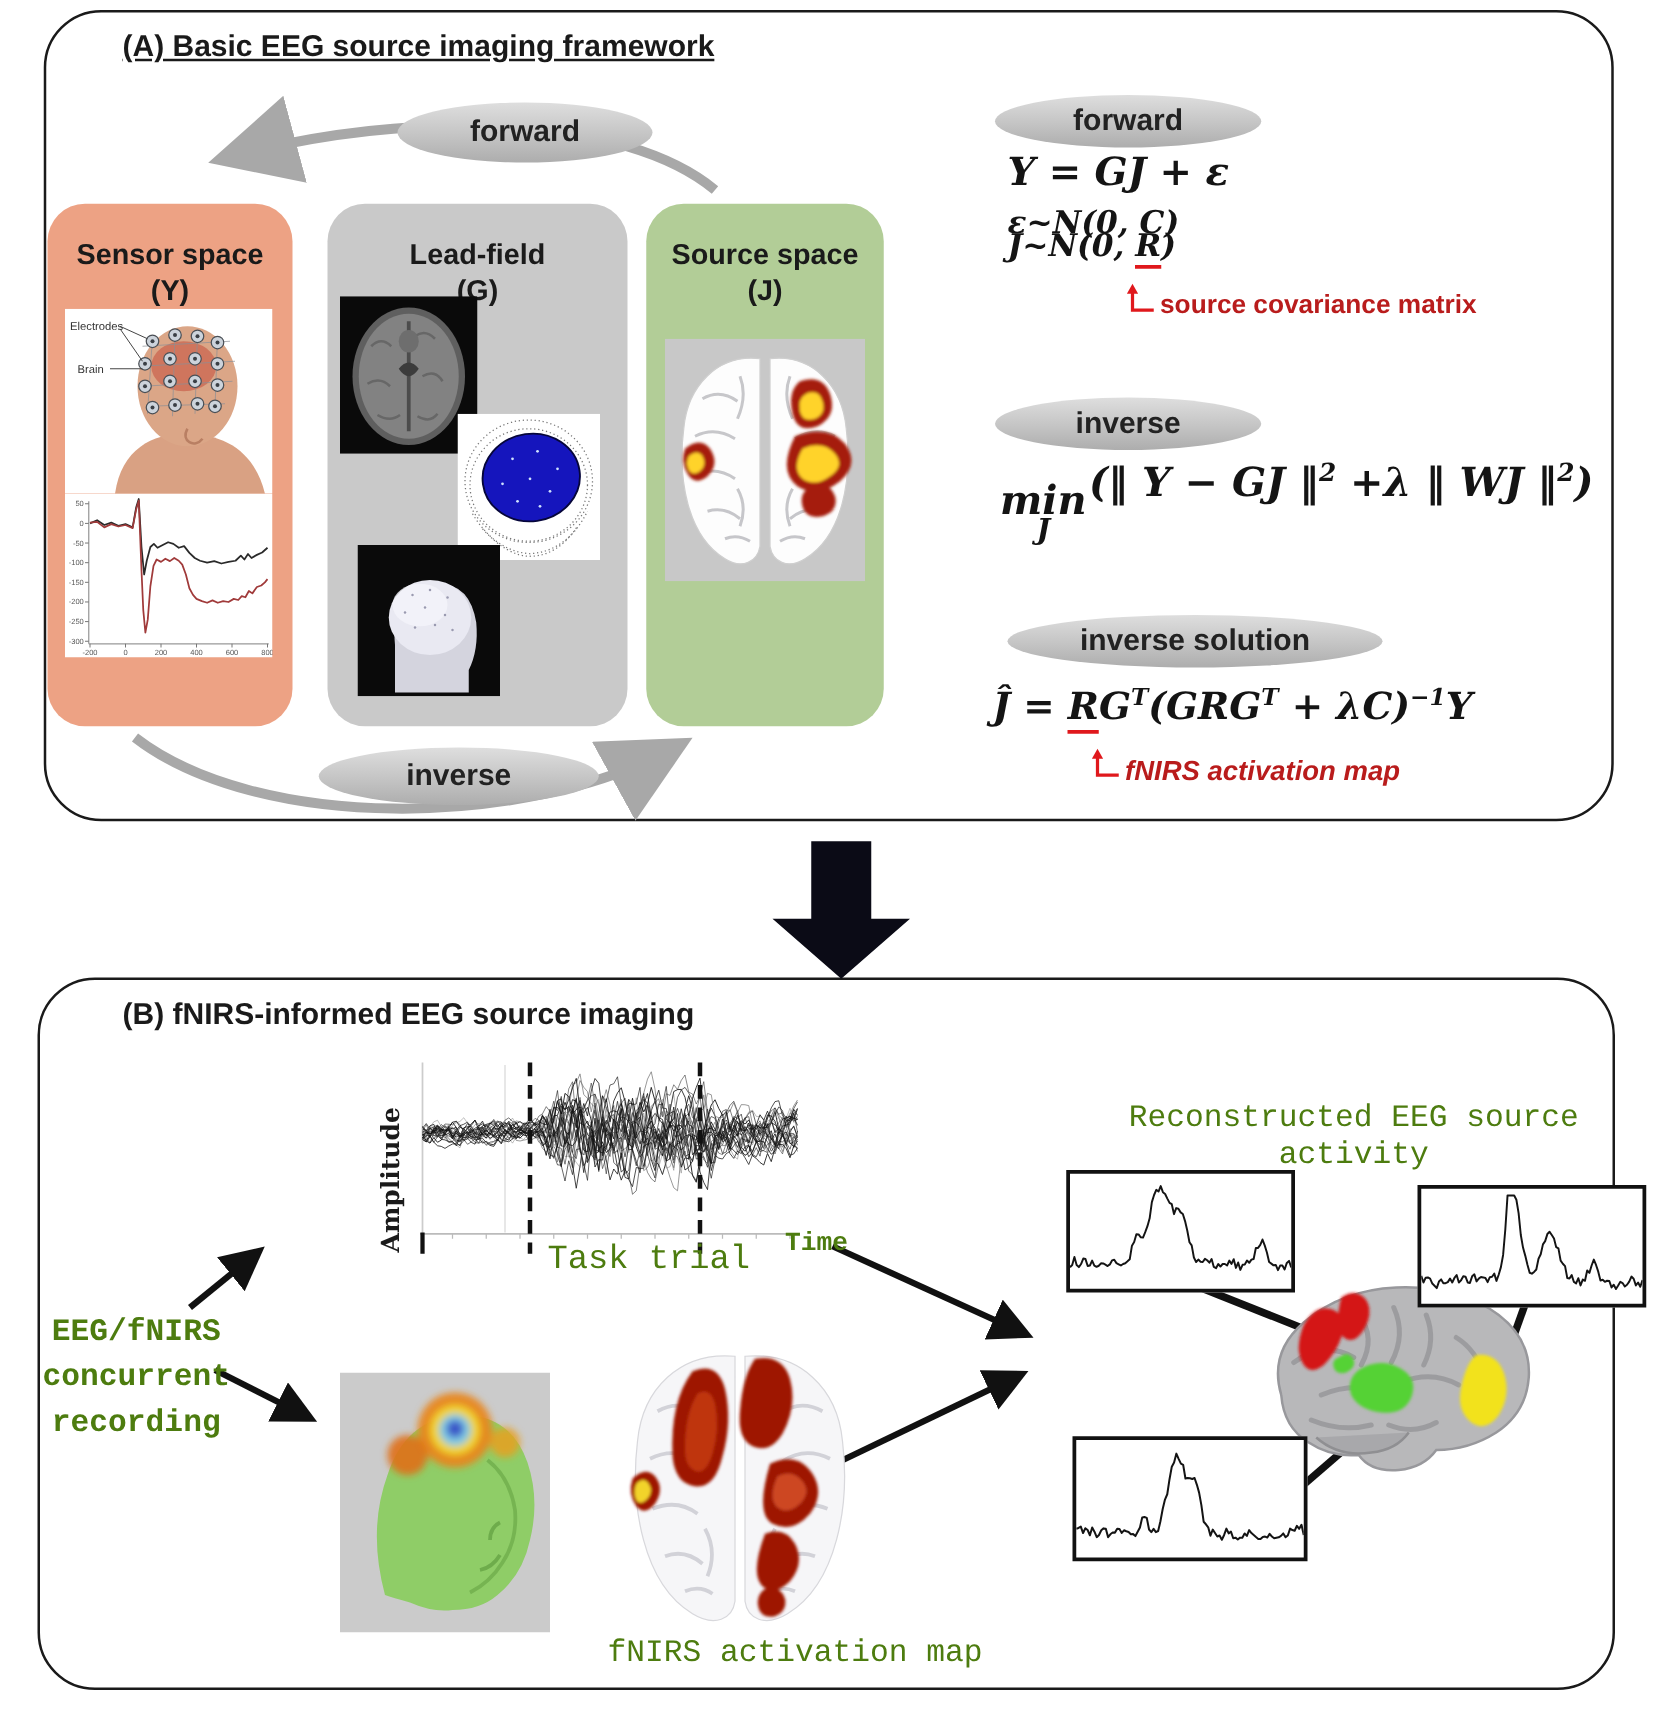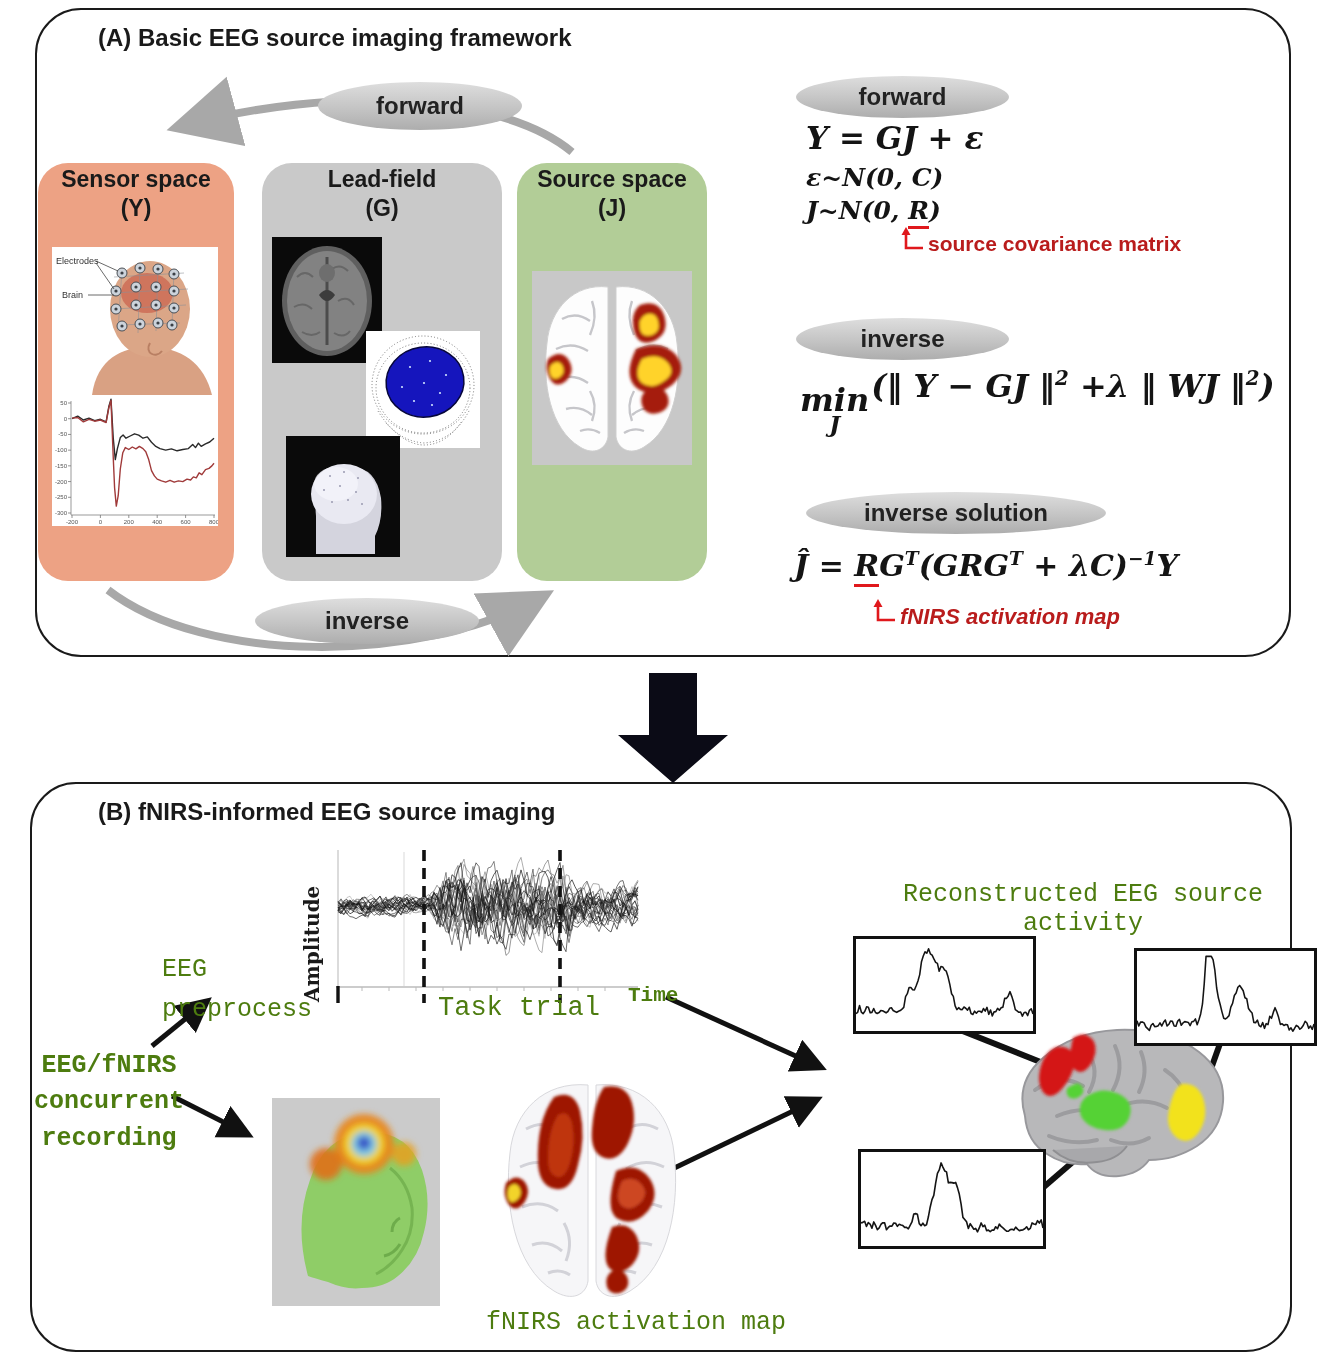--- a/index.html
+++ b/index.html
@@ -2,42 +2,42 @@
 <html><head>
 <meta charset="utf-8">
 <style>
   html,body{margin:0;padding:0;background:#fff;}
   .canvas{position:relative;width:1338px;height:1367px;background:#fff;overflow:hidden;
           font-family:"Liberation Sans",sans-serif;color:#1a1a1a;}
   .panel{position:absolute;border:2.5px solid #1a1a1a;border-radius:46px;background:#fff;}
   #panel-a{left:35px;top:8px;width:1252px;height:645px;}
   #panel-b{left:30px;top:782px;width:1258px;height:566px;}
   .panel-title{position:absolute;font-weight:bold;font-size:24px;z-index:6;}
-  #title-a{left:98px;top:24px;}
+  #title-a{left:98px;top:24px;text-decoration:underline;}
   #title-b{left:98px;top:798px;}
   .gellipse{position:absolute;border-radius:50%;z-index:5;display:flex;align-items:center;justify-content:center;
             background:linear-gradient(180deg,#dedede 0%,#c4c4c4 55%,#adadad 100%);
             font-weight:bold;font-size:24px;color:#222;}
   #ell-forward-mid{left:318px;top:82px;width:204px;height:48px;}
   #ell-inverse-mid{left:255px;top:598px;width:224px;height:46px;}
   #ell-forward-r{left:796px;top:76px;width:213px;height:42px;}
   #ell-inverse-r{left:796px;top:318px;width:213px;height:42px;}
   #ell-invsol-r{left:806px;top:492px;width:300px;height:42px;}
   .space-box{position:absolute;border-radius:30px;z-index:4;text-align:center;}
   #box-sensor{left:38px;top:163px;width:196px;height:418px;background:#eda284;}
   #box-leadfield{left:262px;top:163px;width:240px;height:418px;background:#c9c9c9;}
   #box-source{left:517px;top:163px;width:190px;height:418px;background:#b2cd97;}
-  .space-box .bt{margin-top:2px;font-weight:bold;font-size:23px;line-height:1.25;}
+  .space-box .bt{margin-top:26px;font-weight:bold;font-size:23px;line-height:1.25;}
   .inset{position:absolute;z-index:5;}
   svg{display:block;}
   
   .eq{position:absolute;z-index:6;font-family:"DejaVu Serif",serif;font-style:italic;font-weight:bold;color:#141414;white-space:nowrap;}
   #eq-forward{left:806px;top:120px;font-size:31px;}
   #eq-noise{left:806px;top:163px;font-size:25px;}
-  #eq-prior{left:806px;top:196px;font-size:25px;}
+  #eq-prior{left:806px;top:182px;font-size:25px;}
   #eq-inverse{left:800px;top:366px;font-size:32px;}
   #eq-solution{left:794px;top:548px;font-size:30px;}
   .r-underline{border-bottom:3.5px solid #e0181c;padding-bottom:1px;}
   sup.t{font-size:0.62em;vertical-align:super;}
   .minstack{display:inline-flex;flex-direction:column;align-items:center;line-height:0.9;vertical-align:-14px;margin-right:2px;}
   .minstack .sub{font-size:0.72em;}
   .rednote{position:absolute;z-index:6;color:#b91c1c;font-weight:bold;white-space:nowrap;}
   .rednote .ric{position:absolute;left:-28px;top:-6px;}
   #rednote-cov{left:928px;top:232px;font-size:21px;}
   #rednote-fnirs{left:900px;top:604px;font-size:22px;font-style:italic;}
@@ -392,24 +392,20 @@
         <polyline points="6,59.1 9,53.6 12,61.1 15,58.8 18,57.3 21,60.3 24,58.1 27,58.4 30,60.2 33,64.2 36,67.2 39,61.0 42,65.0 45,67.8 48,69.3 51,62.4 54,61.1 57,60.8 60,65.5 63,62.1 66,59.0 69,57.2 72,60.6 75,59.4 78,65.4 81,63.2 84,64.4 87,61.6 90,56.5 93,52.0 96,52.9 99,54.0 102,45.7 105,60.5 108,46.0 111,34.9 114,61.1 117,45.6 120,43.9 123,52.7 126,64.4 129,48.3 132,45.3 135,50.3 138,69.6 141,77.3 144,58.0 147,58.4 150,72.8 153,70.9 156,60.5 159,55.7 162,67.1 165,63.0 168,50.8 171,33.6 174,66.1 177,44.2 180,65.3 183,81.1 186,91.9 189,96.9 192,99.5 195,84.7 198,57.9 201,63.6 204,70.6 207,84.5 210,66.7 213,68.8 216,59.0 219,45.5 222,59.6 225,49.5 228,62.3 231,68.7 234,53.7 237,68.8 240,70.2 243,59.4 246,62.3 249,67.8 252,66.8 255,60.3 258,56.1 261,58.4 264,48.2 267,56.6 270,56.9 273,53.1 276,59.1 279,56.4 282,58.3 285,49.7 288,58.9 291,61.0 294,63.3 297,57.6 300,50.6 303,45.0 306,49.4" fill="none" stroke="#161616" stroke-width="0.8" opacity="0.50"></polyline>
         <polyline points="6,64.2 9,66.3 12,61.5 15,56.5 18,56.9 21,57.4 24,58.2 27,58.0 30,64.0 33,60.4 36,63.9 39,61.7 42,59.7 45,59.8 48,61.3 51,55.7 54,62.2 57,64.5 60,61.5 63,55.9 66,57.7 69,54.4 72,55.9 75,53.1 78,59.0 81,59.4 84,57.0 87,52.5 90,52.9 93,60.2 96,59.7 99,59.0 102,56.5 105,70.4 108,81.1 111,61.0 114,63.3 117,39.1 120,41.8 123,33.5 126,24.4 129,16.7 132,43.0 135,47.3 138,53.0 141,56.0 144,67.4 147,71.3 150,47.4 153,32.9 156,51.5 159,34.8 162,28.3 165,24.2 168,35.2 171,49.9 174,52.6 177,51.9 180,56.1 183,68.6 186,64.3 189,81.7 192,90.5 195,71.5 198,63.3 201,82.8 204,81.1 207,72.1 210,69.2 213,67.0 216,62.8 219,61.9 222,61.0 225,77.5 228,70.2 231,65.9 234,57.0 237,56.8 240,58.8 243,48.8 246,45.7 249,59.4 252,62.4 255,56.3 258,46.3 261,52.9 264,59.0 267,52.4 270,62.6 273,67.9 276,66.7 279,62.9 282,52.9 285,66.2 288,61.0 291,69.7 294,69.5 297,73.0 300,80.2 303,70.7 306,72.2" fill="none" stroke="#161616" stroke-width="0.8" opacity="0.85"></polyline>
         <polyline points="6,59.0 9,61.6 12,61.7 15,62.0 18,63.7 21,60.7 24,57.6 27,53.8 30,60.3 33,57.4 36,62.1 39,57.4 42,63.1 45,60.3 48,65.4 51,59.4 54,56.3 57,57.5 60,57.0 63,58.6 66,60.6 69,57.6 72,55.2 75,51.5 78,52.6 81,50.8 84,51.4 87,54.3 90,56.0 93,53.9 96,61.3 99,67.7 102,69.8 105,64.6 108,50.6 111,70.6 114,67.4 117,45.4 120,49.0 123,53.3 126,65.3 129,46.8 132,40.3 135,41.8 138,69.2 141,55.6 144,60.2 147,55.8 150,36.8 153,25.7 156,37.9 159,55.9 162,67.6 165,57.0 168,49.8 171,39.4 174,64.0 177,66.3 180,79.7 183,90.5 186,88.0 189,80.1 192,87.1 195,79.5 198,74.5 201,86.2 204,95.9 207,104.2 210,106.6 213,78.7 216,69.8 219,61.6 222,61.2 225,49.0 228,41.2 231,41.8 234,28.7 237,29.8 240,47.1 243,48.1 246,47.8 249,42.1 252,42.8 255,36.1 258,44.1 261,37.7 264,37.8 267,38.5 270,53.7 273,56.2 276,58.2 279,58.1 282,59.9 285,50.1 288,42.0 291,48.0 294,57.1 297,64.0 300,67.1 303,63.2 306,60.8" fill="none" stroke="#6e6e6e" stroke-width="0.8" opacity="0.70"></polyline>
         <line x1="92" y1="4" x2="92" y2="157" stroke="#111" stroke-width="3.6" stroke-dasharray="11 7"></line>
         <line x1="228" y1="4" x2="228" y2="157" stroke="#111" stroke-width="3.6" stroke-dasharray="11 7"></line>
       </svg>
   </div>
   <div class="blabel" id="lbl-tasktrial">Task trial</div>
   <div class="blabel" id="lbl-time">Time</div>
 
-  <div class="blabel" id="lbl-eegpre">
-    <span>EEG</span><br>
-    <span>preprocess</span>
-  </div>
   <div class="blabel" id="lbl-record">
     <span>EEG/fNIRS</span><br>
     <span>concurrent</span><br>
     <span>recording</span>
   </div>
 
   <div class="inset" style="left:272px;top:1098px;z-index:5;">
     <svg width="168" height="208" viewBox="0 0 168 208">
       <rect width="168" height="208" fill="#cbcbcb"></rect>
       <path d="M36,178 q-14,-52 2,-96 q14,-44 56,-48 q42,-2 56,38 q10,30 2,62 q-6,28 -26,44 q-14,12 -36,12 q-16,2 -34,-6 q-14,-4 -20,-6 Z" fill="#8fcd67"></path>

